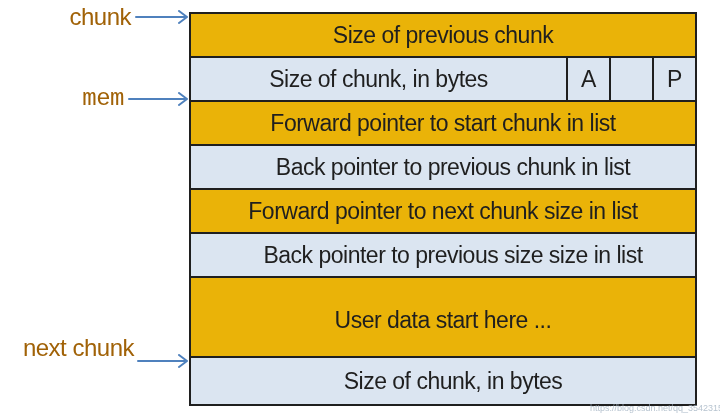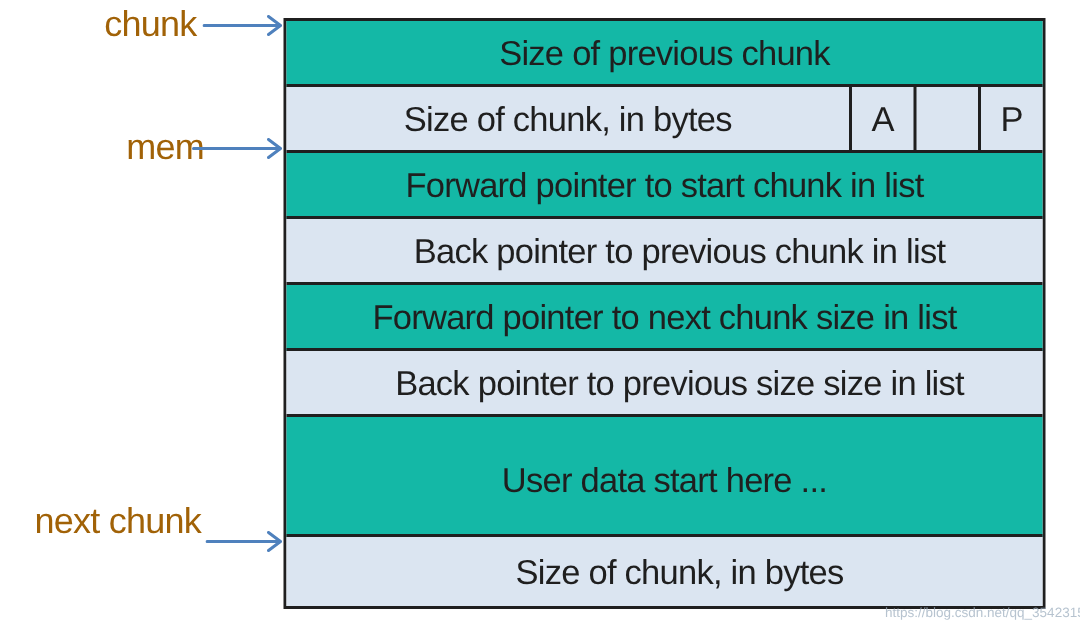--- a/index.html
+++ b/index.html
@@ -28,21 +28,21 @@
   }
   .row {
     box-sizing: border-box;
     border-bottom: 2px solid #1f1f1f;
     display: flex;
     align-items: center;
     justify-content: center;
     font-size: 23px;
     letter-spacing: -0.5px;
     white-space: nowrap;
-    background: #14b8a6;
+    background: #eab308;
   }
   .row.shaded { background: #dbe5f1; padding-left: 20px; }
   .row.h44 { height: 44px; }
   .row.h80 { height: 80px; align-items: center; padding-top: 7px; }
   .row.h46 { height: 46px; border-bottom: none; }
 
   .row.flags { justify-content: stretch; padding: 0; }
   .cell-main {
     flex: 1;
     display: flex;
@@ -64,21 +64,21 @@
   .side-label {
     position: absolute;
     font-size: 24px;
     letter-spacing: -0.5px;
     text-align: right;
     line-height: 28px;
     color: #a16207;
     white-space: nowrap;
   }
   .side-label.chunk { left: 0; top: 3px;  width: 131px; }
-  .side-label.mem   { left: 12px; top: 85px; width: 124px; }
+  .side-label.mem   { left: 0; top: 85px; width: 124px; font-family: Liberation Mono, monospace; }
   .side-label.next  { left: 0; top: 334px; width: 134px; }
 
   .arrow { position: absolute; }
   .arrow.chunk { left: 135px; top: 10px; }
   .arrow.mem   { left: 128px; top: 92px; }
   .arrow.next  { left: 137px; top: 354px; }
   .arrow svg { display: block; }
   .arrow line, .arrow polyline {
     stroke: #4f81bd;
     stroke-width: 2;

